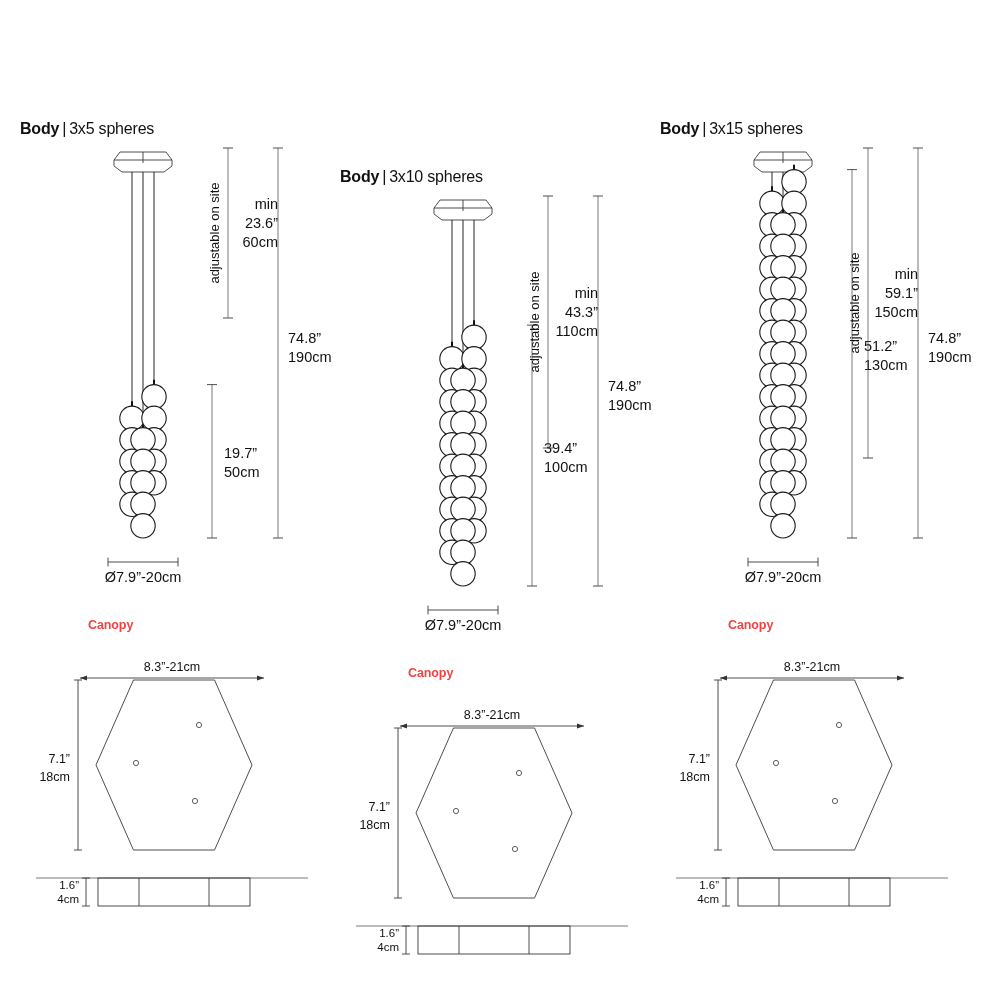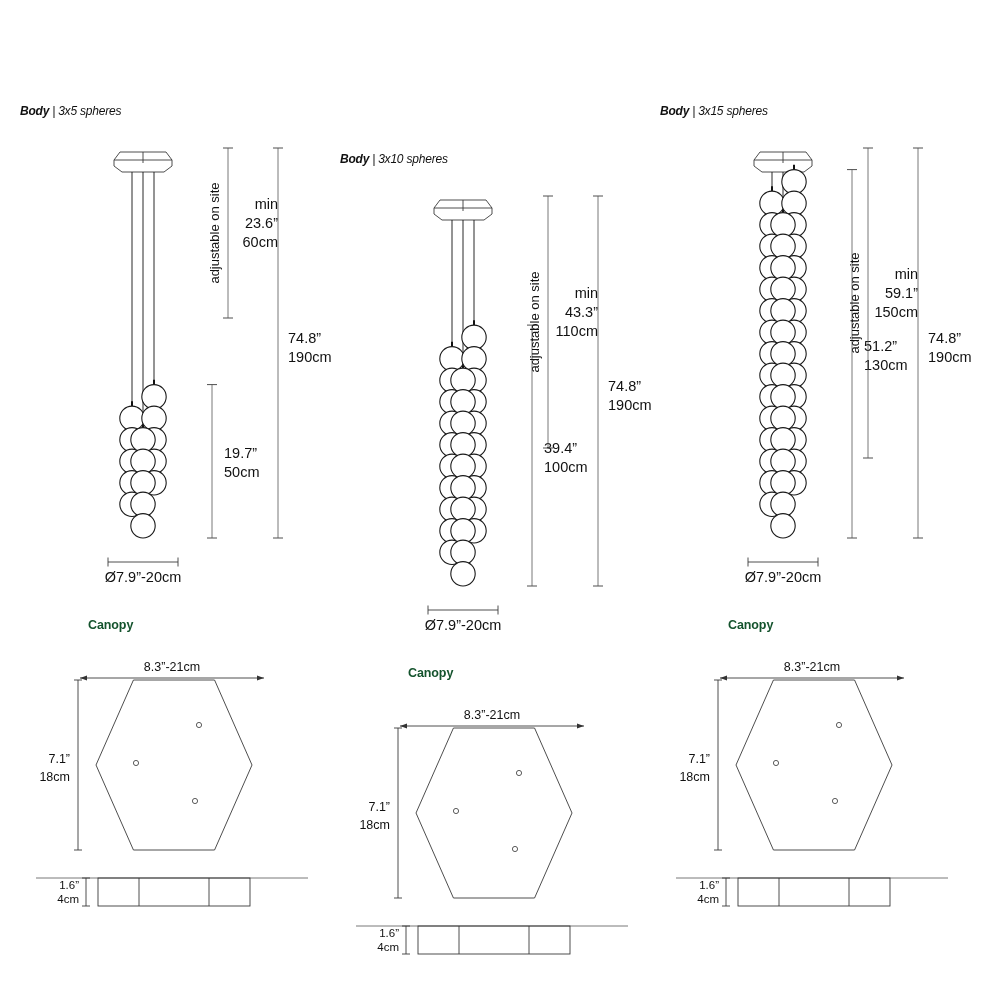--- a/index.html
+++ b/index.html
@@ -28,42 +28,41 @@
     width: 333px;
     height: 1000px;
   }
   #panel-0 { left: 0px; }
   #panel-1 { left: 320px; margin-top: 48px; }
   #panel-2 { left: 640px; }
 
   .panel-title {
     position: absolute;
     left: 20px;
-    top: 104px;
-    font-size: 12px;
+    top: 120px;
+    font-size: 16px;
     letter-spacing: -0.2px;
     white-space: nowrap;
     color: #111;
-    font-style: italic;
   }
   .panel-title .strong { font-weight: bold; }
   .panel-title .bar {
     color: #111;
     font-weight: normal;
     padding: 0 3px;
   }
   .panel-title .light { font-weight: normal; }
 
   .canopy-label {
     position: absolute;
     left: 88px;
     top: 618px;
     font-size: 12.5px;
     font-weight: bold;
-    color: #14532d;
+    color: #ef4444;
     letter-spacing: -0.1px;
   }
 
   svg.draw {
     position: absolute;
     left: 0;
     top: 0;
     width: 333px;
     height: 1000px;
     overflow: visible;

